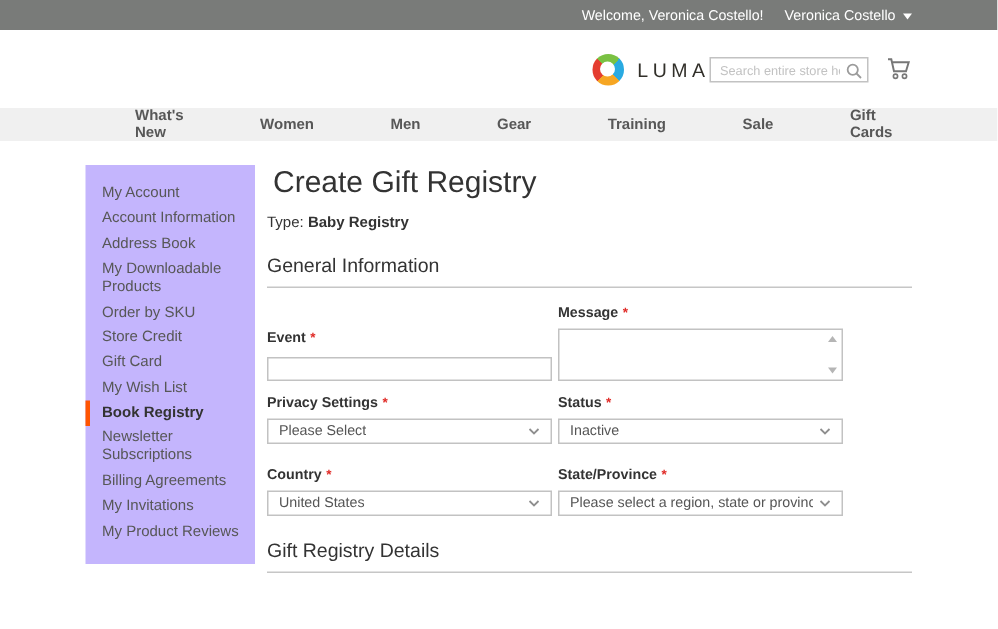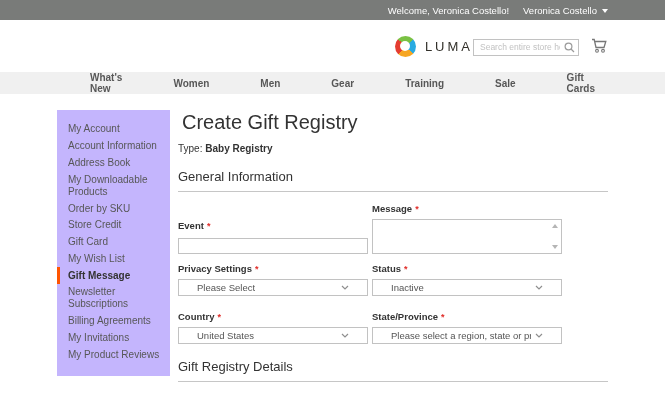--- a/index.html
+++ b/index.html
@@ -75,21 +75,21 @@
     width:100%; height:16px; border:1px solid #c2c2c2; background:#fff; outline:none;
     font-size:10px; padding:0 5px; font-family:"Liberation Sans","DejaVu Sans",sans-serif;
   }
   .fake-textarea { width:100%; height:35px; border:1px solid #c2c2c2; background:#fff; position:relative; cursor:text; }
   .ta-arrow-up, .ta-arrow-down { position:absolute; right:3px; width:0; height:0;
     border-left:3px solid transparent; border-right:3px solid transparent; }
   .ta-arrow-up { top:4px; border-bottom:4px solid #b5b5b5; }
   .ta-arrow-down { bottom:4px; border-top:4px solid #b5b5b5; }
   .select {
     width:100%; height:17px; border:1px solid #c2c2c2; background:#fff; cursor:pointer;
-    display:flex; align-items:center; justify-content:space-between; padding:0 18px;
+    display:flex; align-items:center; justify-content:space-between; padding:0 7px;
   }
   .select-value { font-size:9.5px; color:#555; white-space:nowrap; overflow:hidden; }
   .chev { flex-shrink:0; margin-left:4px; }
 </style>
 </head>
 <body>
 
 <div class="top-bar">
   <div class="container">
     <span class="welcome-msg">Welcome, Veronica Costello!</span>
@@ -144,21 +144,21 @@
     <div class="sidebar">
       <div class="account-nav">
         <a>My Account</a>
         <a>Account Information</a>
         <a>Address Book</a>
         <a>My Downloadable Products</a>
         <a>Order by SKU</a>
         <a>Store Credit</a>
         <a>Gift Card</a>
         <a>My Wish List</a>
-        <a class="active">Gift Message</a>
+        <a class="active">Book Registry</a>
         <a>Newsletter Subscriptions</a>
         <a>Billing Agreements</a>
         <a>My Invitations</a>
         <a>My Product Reviews</a>
       </div>
 
     </div>
 
     <div class="main">
       <h1 class="page-title">Create Gift Registry</h1>

